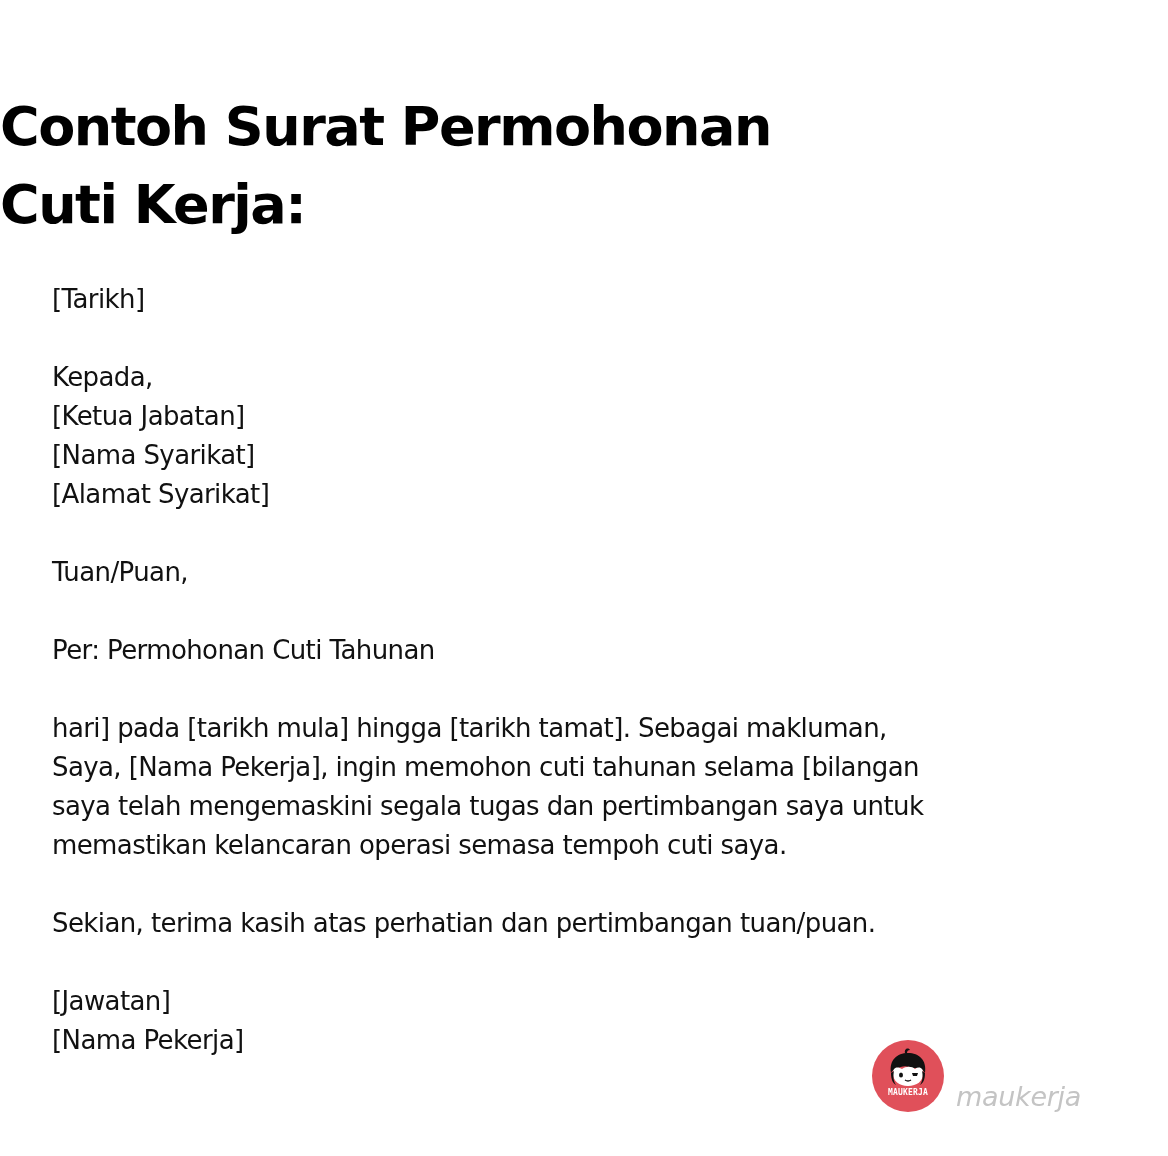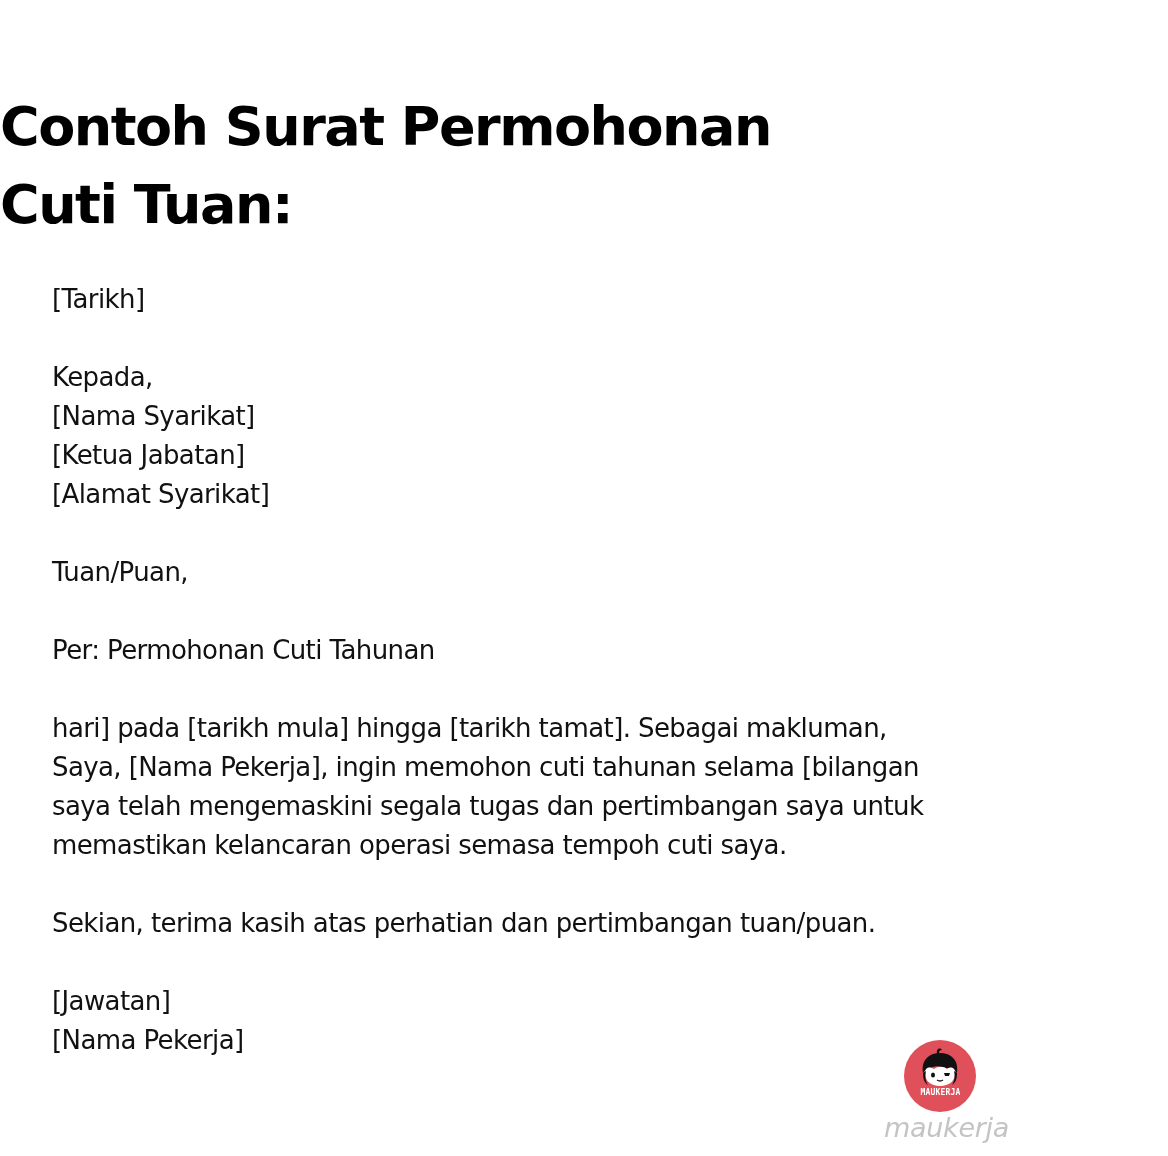--- a/index.html
+++ b/index.html
@@ -39,22 +39,21 @@
       letter-spacing: -0.6px;
       color: #111111;
     }
     .line { display: block; white-space: nowrap; }
     .gap { display: block; height: 39px; }
     .logo {
       position: absolute;
       left: 872px;
       top: 1040px;
       display: flex;
-      align-items: center;
-      flex-direction: column;
+      align-items: flex-end;
     }
     .logo-badge {
       width: 72px;
       height: 72px;
       border-radius: 50%;
       background: #e0505a;
       position: relative;
       overflow: hidden;
     }
     .logo-badge svg { position: absolute; left: 0; top: 0; }
@@ -77,30 +76,30 @@
       font-size: 27px;
       color: #c4c4c4;
       letter-spacing: -0.3px;
     }
   </style>
 </head>
 <body>
 
 <div class="title">
   <span>Contoh Surat Permohonan</span>
-  <span>Cuti Tuan:</span>
+  <span>Cuti Kerja:</span>
 </div>
 
 <div class="letter">
   <span class="line">[Tarikh]</span>
   <span class="gap"></span>
 
   <span class="line">Kepada,</span>
+  <span class="line">[Ketua Jabatan]</span>
   <span class="line">[Nama Syarikat]</span>
-  <span class="line">[Ketua Jabatan]</span>
   <span class="line">[Alamat Syarikat]</span>
   <span class="gap"></span>
 
   <span class="line">Tuan/Puan,</span>
   <span class="gap"></span>
 
   <span class="line">Per: Permohonan Cuti Tahunan</span>
   <span class="gap"></span>
 
   <span class="line">hari] pada [tarikh mula] hingga [tarikh tamat]. Sebagai makluman,</span>

